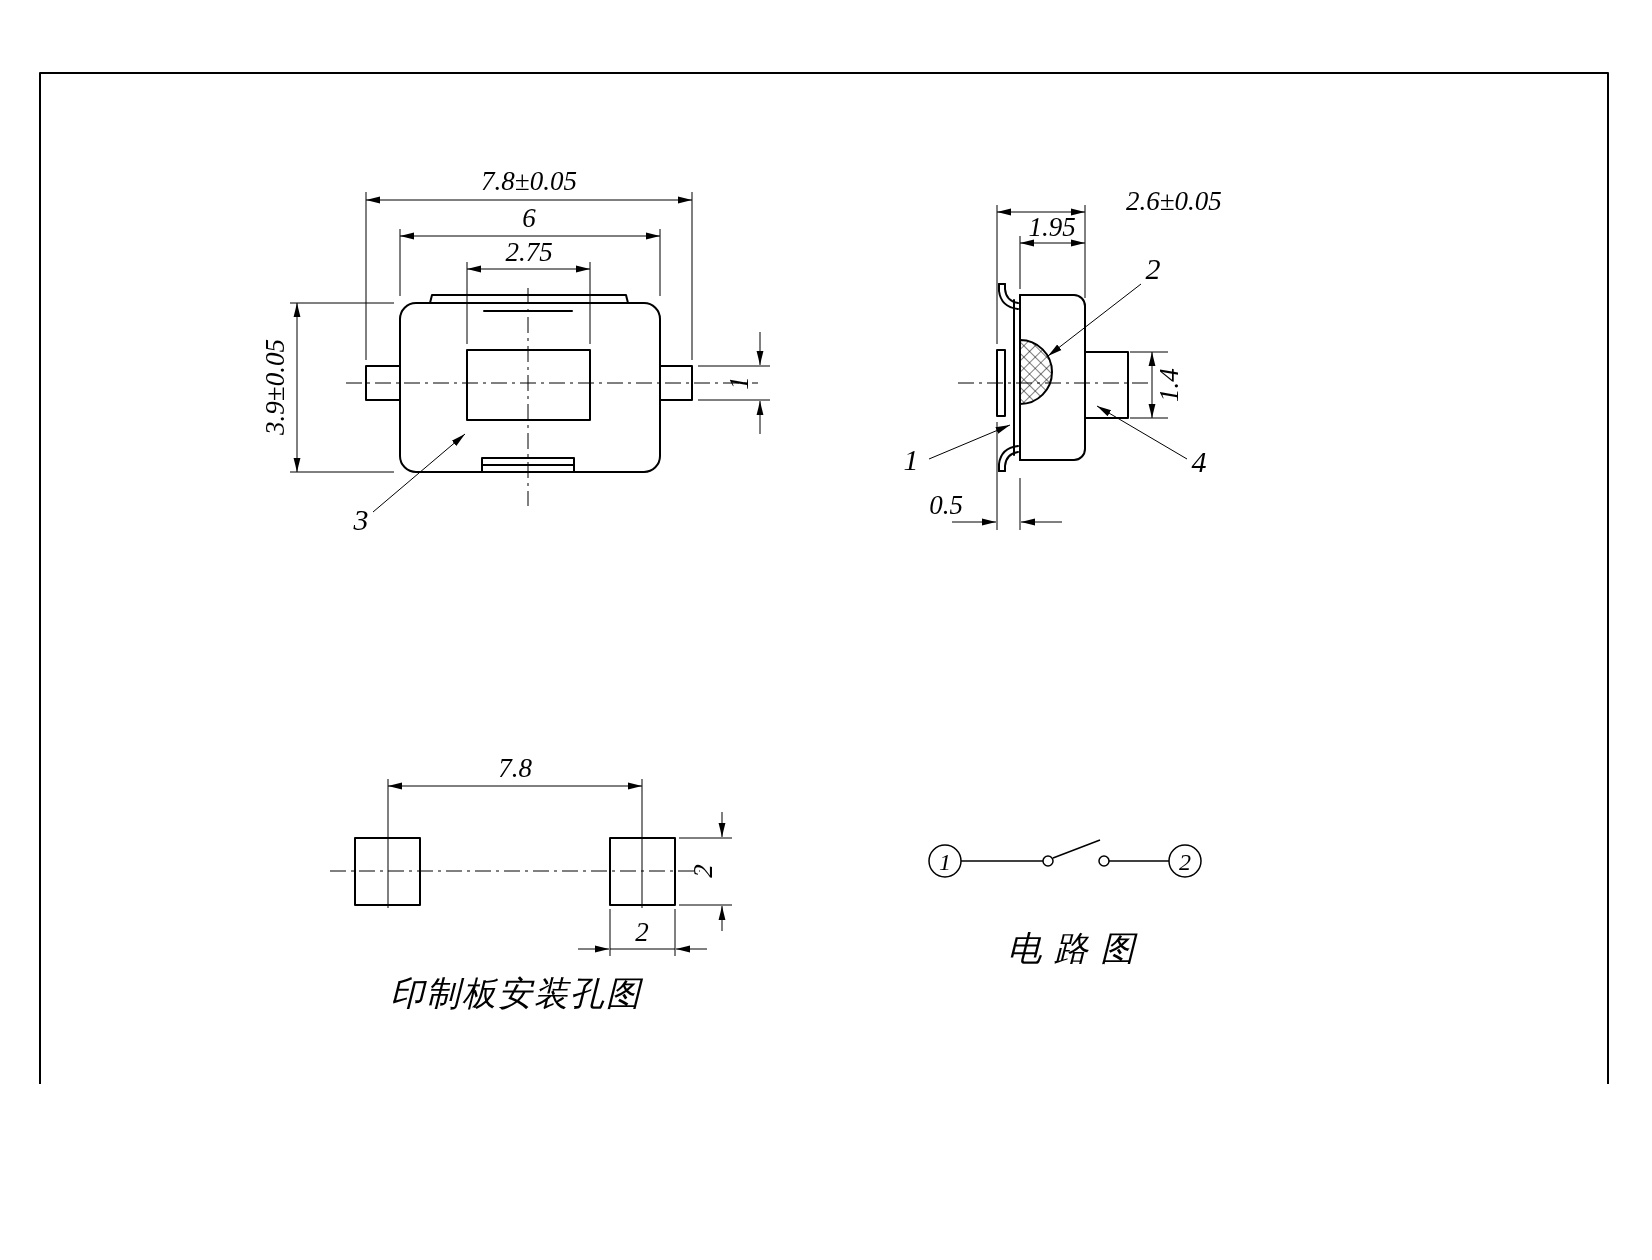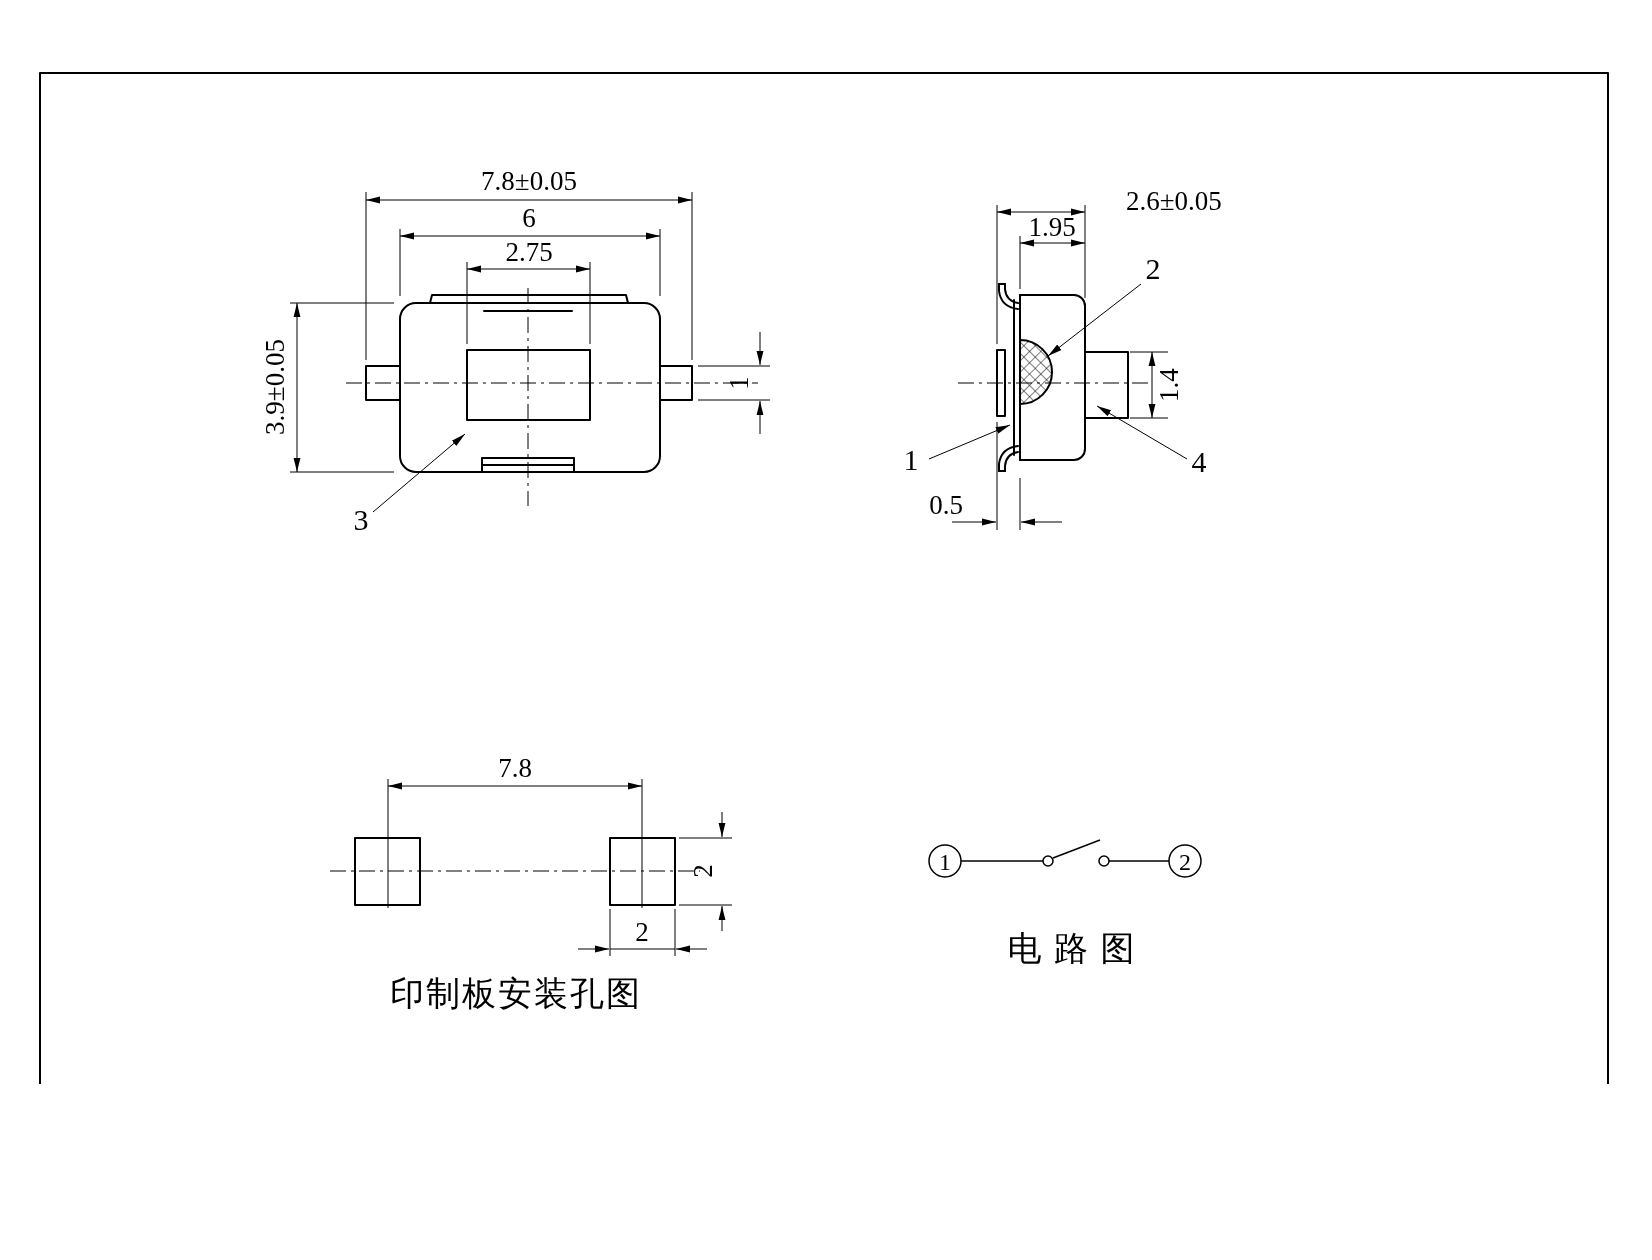--- a/index.html
+++ b/index.html
@@ -6,20 +6,21 @@
     margin: 0;
     padding: 0;
     background: #ffffff;
   }
   .page {
     position: relative;
     width: 1652px;
     height: 1084px;
     background: #ffffff;
     font-family: "Liberation Serif", serif;
+    font-style: italic;
   }
   svg { display: block; }
   .obj {
     fill: none;
     stroke: #000000;
     stroke-width: 2;
     stroke-linecap: round;
     stroke-linejoin: round;
   }
   .thin {

